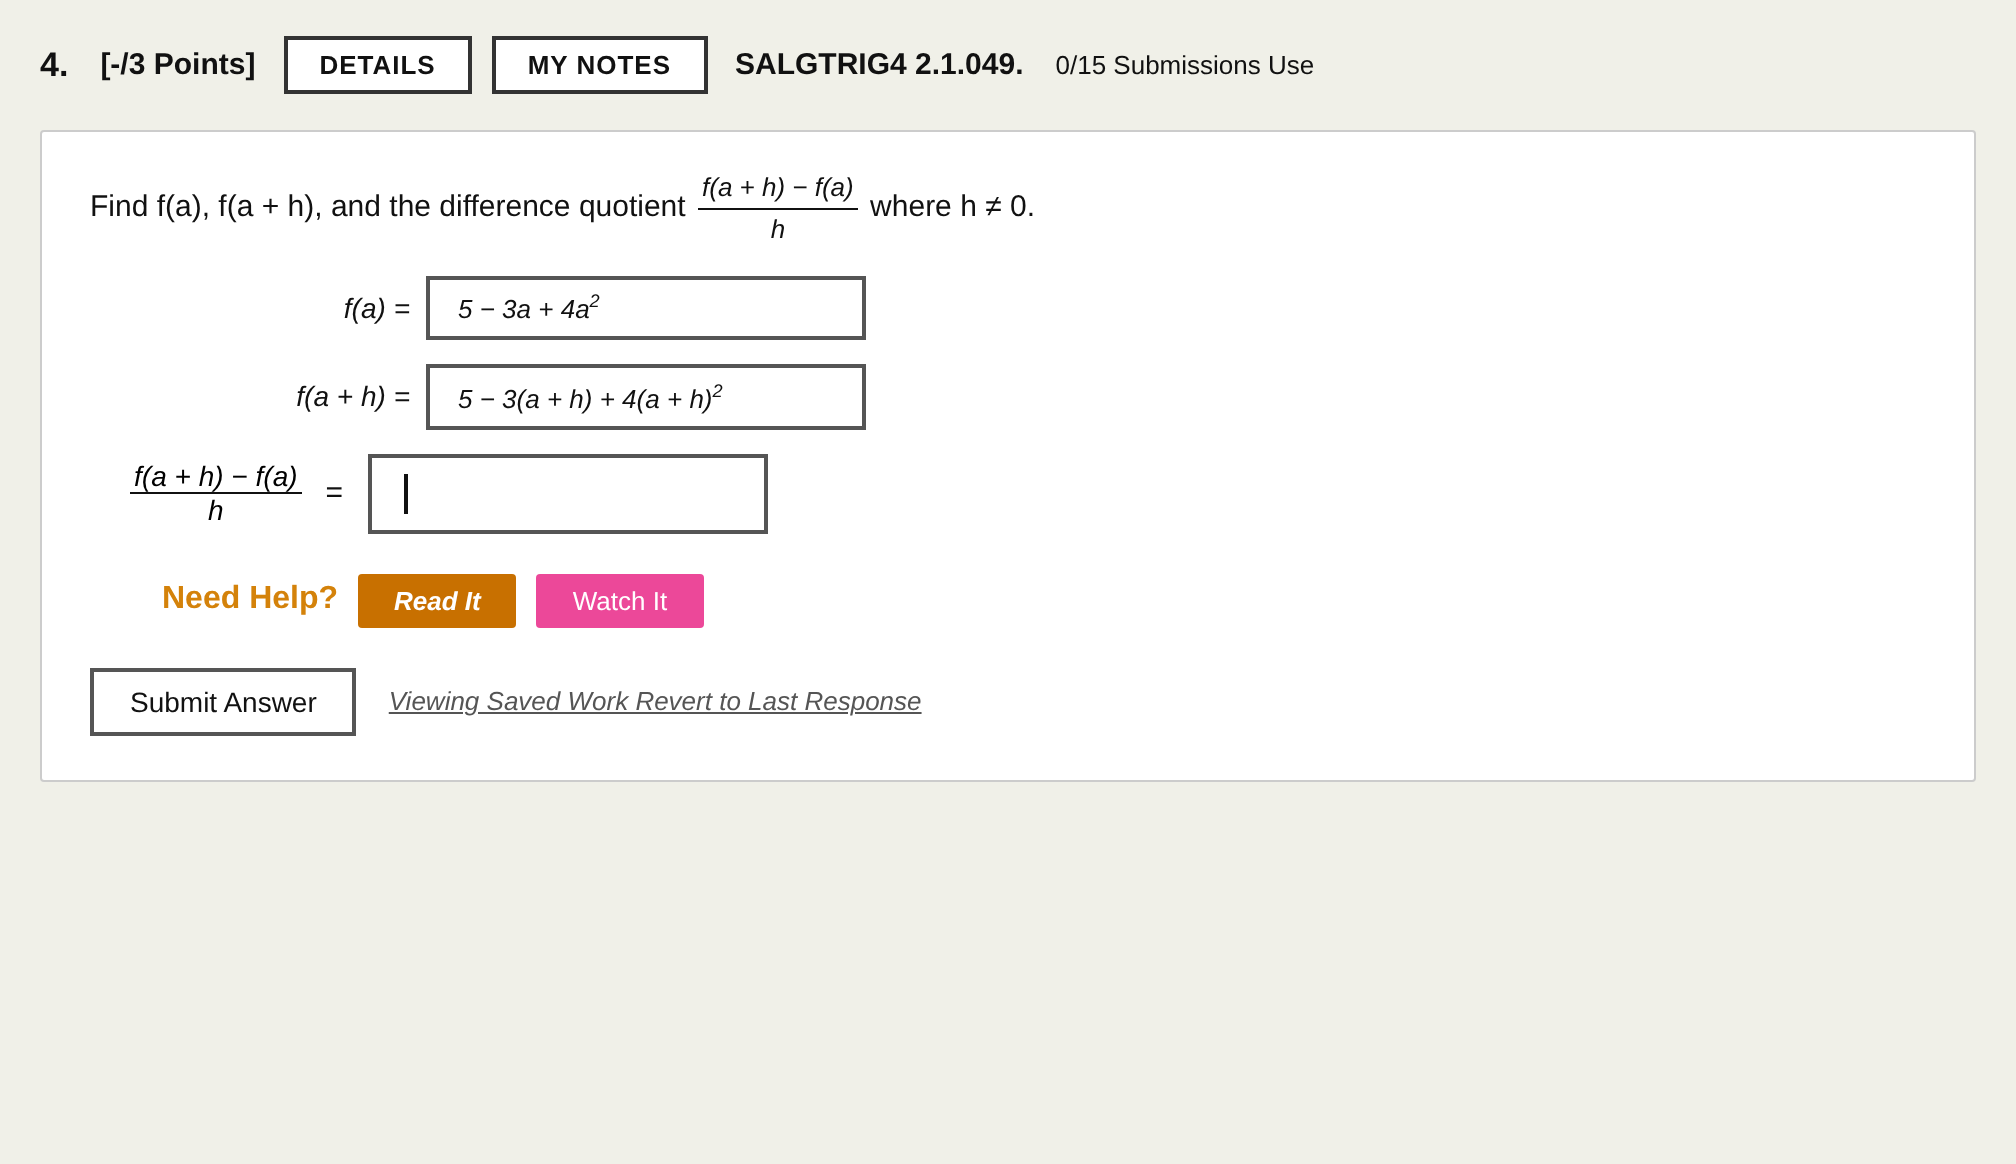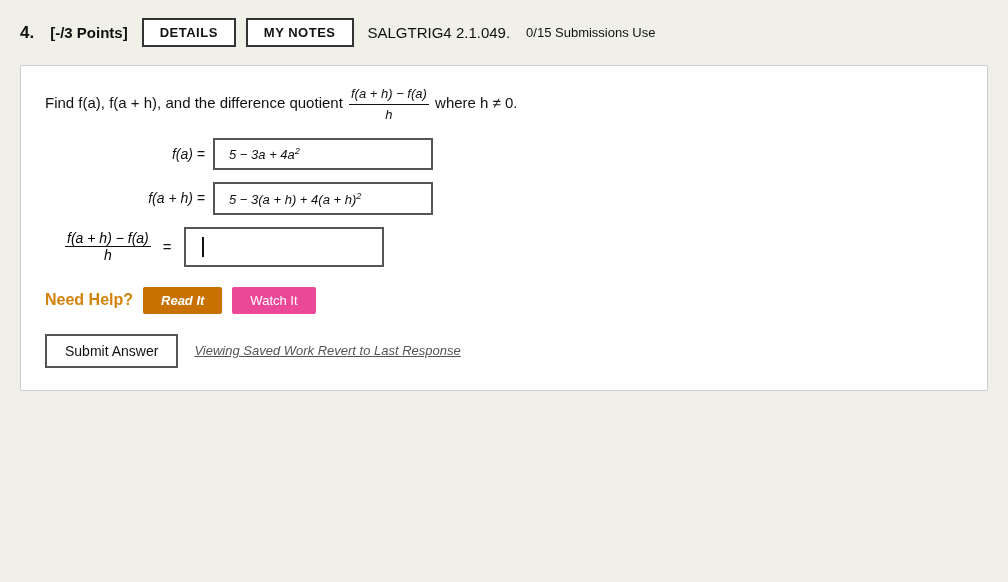--- a/index.html
+++ b/index.html
@@ -34,21 +34,21 @@
       padding: 5px 16px;
       font-size: 13px;
       font-weight: bold;
       cursor: pointer;
       letter-spacing: 0.5px;
     }
     .btn-details { color: #111; }
     .btn-mynotes { color: #111; }
     .course-code {
       font-size: 15px;
-      font-weight: normal;
+      font-weight: bold;
       color: #111;
       margin-left: 4px;
     }
     .submissions {
       font-size: 13px;
       color: #111;
       margin-left: 6px;
     }
     .problem-body {
       background: white;
@@ -151,20 +151,21 @@
       display: flex;
       align-items: center;
       gap: 10px;
       margin-bottom: 20px;
       margin-left: 0;
     }
     .need-help-label {
       font-size: 16px;
       font-weight: bold;
       color: #d4820a;
+      margin-left: 36px;
     }
     .btn-read {
       background: #c87000;
       color: white;
       border: none;
       padding: 6px 18px;
       font-size: 13px;
       font-weight: bold;
       cursor: pointer;
       border-radius: 2px;

